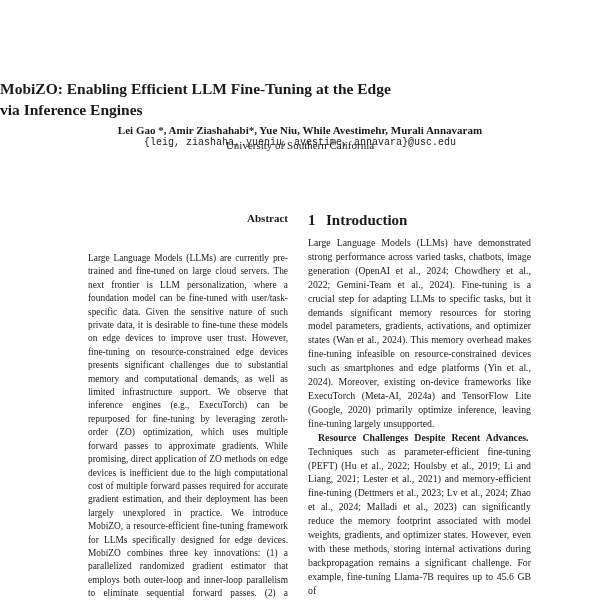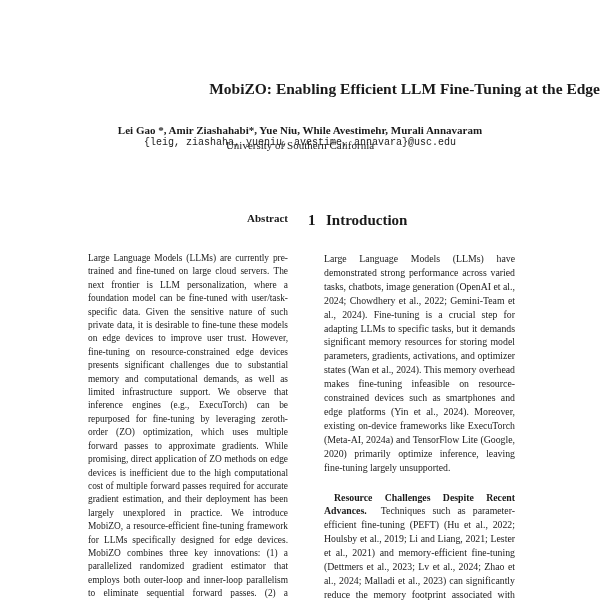--- a/index.html
+++ b/index.html
@@ -1,36 +1,37 @@
 <!DOCTYPE html>
 <html><head>
 <meta charset="utf-8">
 <style>
   html, body { margin:0; padding:0; }
   body { width:600px; height:600px; background:#ffffff; overflow:hidden; position:relative; color:#1a1a1a; font-family:"Liberation Serif", "DejaVu Serif", serif; }
-  .title { position:absolute; left:0; width:600px; top:78px; text-align:right; font-weight:bold; font-size:15.5px; line-height:21px; }
+  .title { position:absolute; left:0; width:600px; top:78px; text-align:left; font-weight:bold; font-size:15.5px; line-height:21px; }
   .authors { position:absolute; left:0; width:600px; top:124px; text-align:center; font-weight:bold; font-size:11px; }
   .affil { position:absolute; left:0; width:600px; top:139px; text-align:center; font-size:11px; }
   .email { position:absolute; left:0; width:600px; top:137px; text-align:center; font-family:"Liberation Mono", "DejaVu Sans Mono", monospace; font-size:10px; }
   .abs-head { position:absolute; left:88px; width:200px; top:212px; text-align:right; font-weight:bold; font-size:11px; }
   .abs-body { position:absolute; left:88px; width:200px; top:252px; font-size:9.4px; line-height:13.4px; text-align:justify; }
   .intro-head { position:absolute; left:308px; top:212px; font-weight:bold; font-size:15px; }
   .intro-head .num { display:inline-block; width:18px; }
   .col2 { position:absolute; left:308px; width:223px; top:236px; font-size:9.8px; line-height:13.9px; text-align:justify; }
-  .col2 p { margin:16px;font-family:Liberation Serif, serif; }
+  .col2 p { margin:0;font-family:Liberation Serif, serif; }
   .col2 p.indent { text-indent:10px; }
   .bold { font-weight:bold; }
   .line { display:block; white-space:nowrap; }
 </style>
 </head>
 <body>
 
 <div>
   <div class="title">
     <span class="line">MobiZO: Enabling Efficient LLM Fine-Tuning at the Edge</span>
+    <span class="line">via Inference Engines</span>
   </div>
   <div class="authors">Lei Gao *, Amir Ziashahabi*, Yue Niu, While Avestimehr, Murali Annavaram</div>
   <div class="affil">University of Southern California</div>
   <div class="email">{leig, ziashaha, yueniu, avestime, annavara}@usc.edu</div>
 
   <div class="abs-head">Abstract</div>
   <div class="abs-body">Large Language Models (LLMs) are currently pre-trained and fine-tuned on large cloud servers. The next frontier is LLM personalization, where a foundation model can be fine-tuned with user/task-specific data. Given the sensitive nature of such private data, it is desirable to fine-tune these models on edge devices to improve user trust. However, fine-tuning on resource-constrained edge devices presents significant challenges due to substantial memory and computational demands, as well as limited infrastructure support. We observe that inference engines (e.g., ExecuTorch) can be repurposed for fine-tuning by leveraging zeroth-order (ZO) optimization, which uses multiple forward passes to approximate gradients. While promising, direct application of ZO methods on edge devices is inefficient due to the high computational cost of multiple forward passes required for accurate gradient estimation, and their deployment has been largely unexplored in practice. We introduce MobiZO, a resource-efficient fine-tuning framework for LLMs specifically designed for edge devices. MobiZO combines three key innovations: (1) a parallelized randomized gradient estimator that employs both outer-loop and inner-loop parallelism to eliminate sequential forward passes. (2) a specialized Multi-Perturbed</div>
 
   <div class="intro-head">
     <span class="num">1</span><span>Introduction</span>

